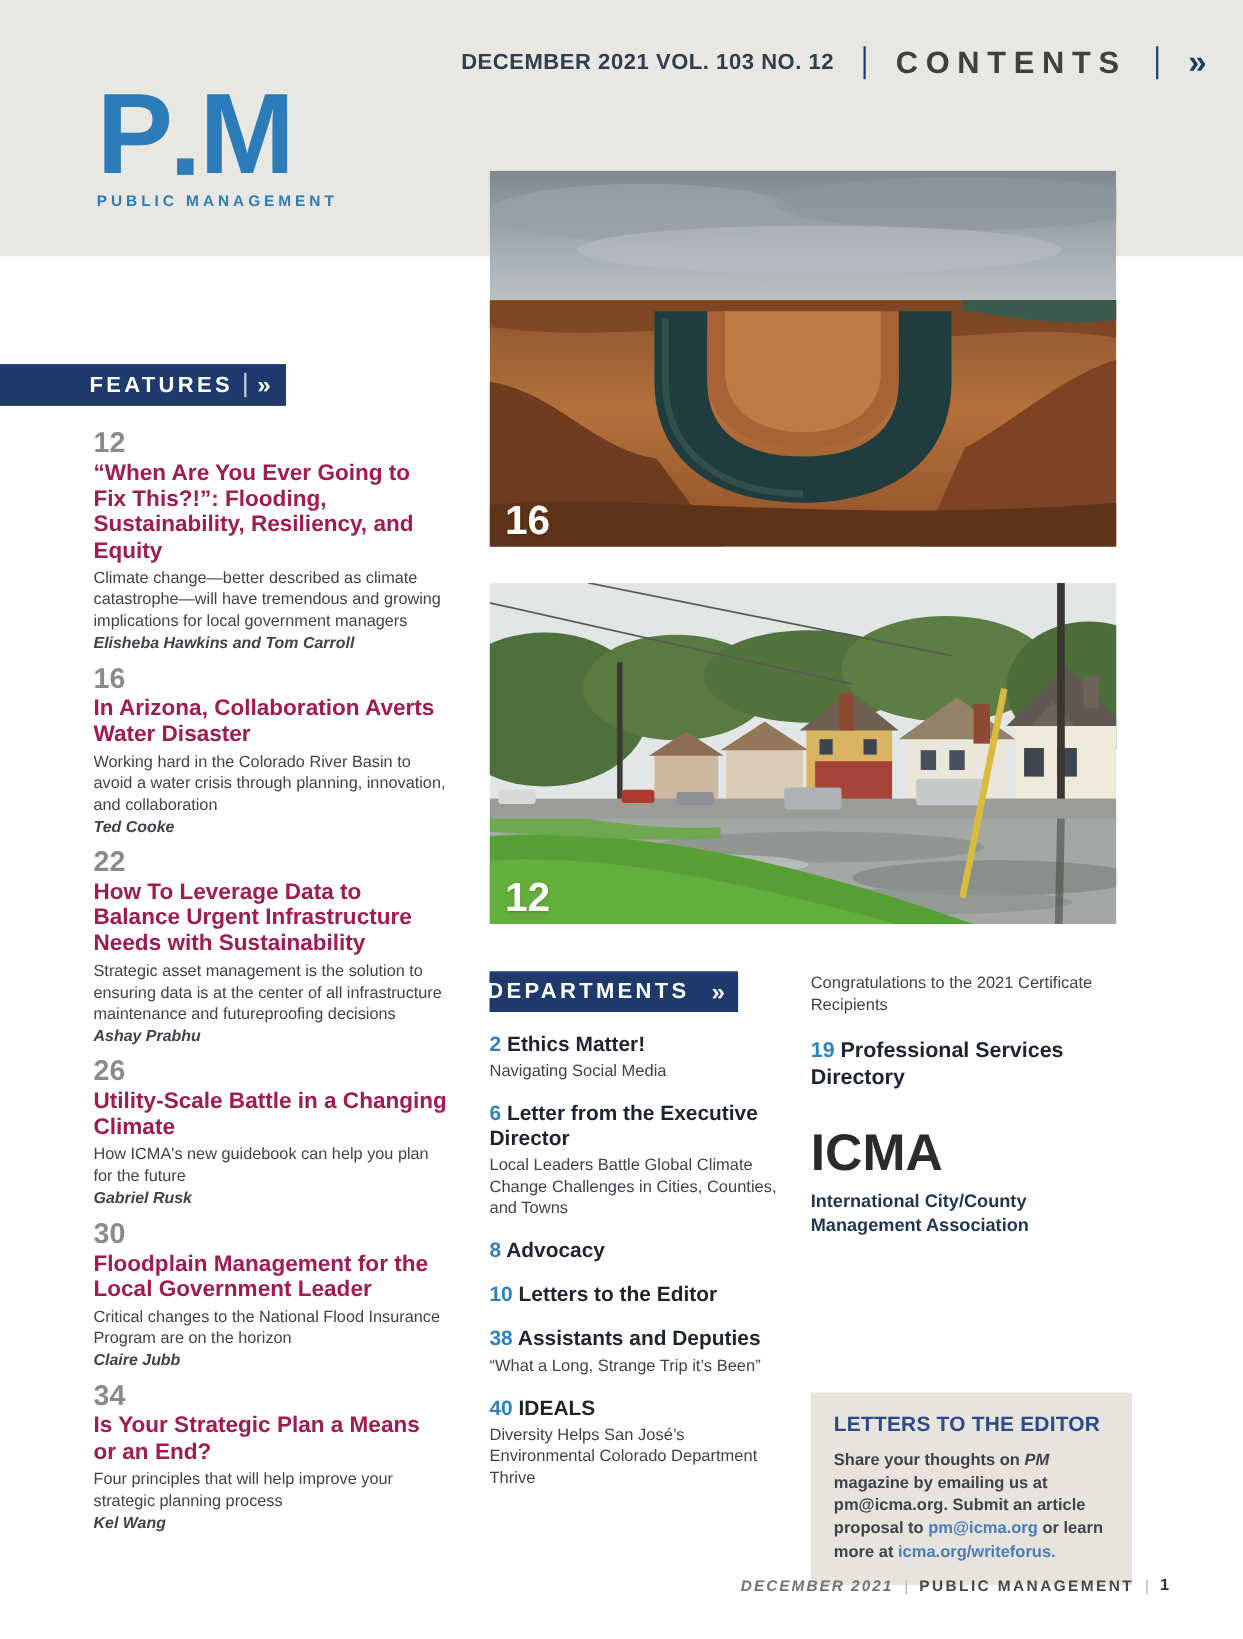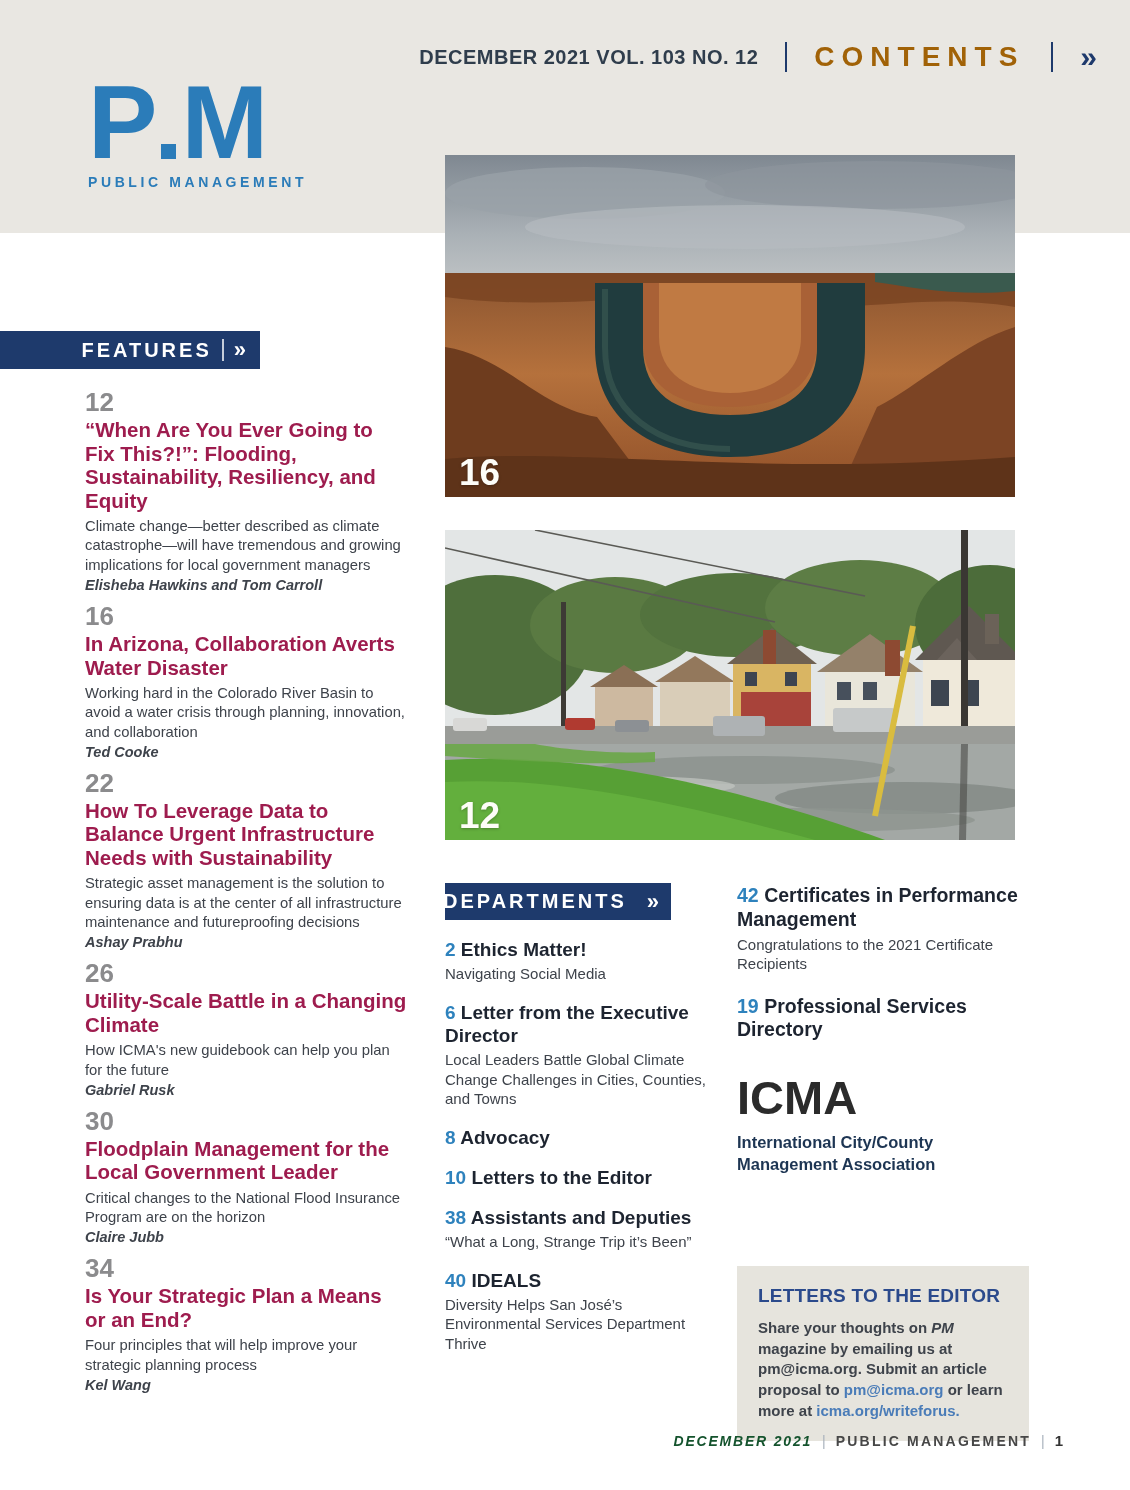--- a/index.html
+++ b/index.html
@@ -7,21 +7,21 @@
     position:relative;width:1130px;height:1490px;margin:0 auto;
     background:#ffffff;overflow:hidden;
     font-family:"Liberation Sans","DejaVu Sans",sans-serif;color:#3e434b;
   }
   .top-band{position:absolute;left:0;top:0;width:1130px;height:233px;background:#e9e7e2;}
 
   
   .masthead-row{position:absolute;top:36px;right:33px;height:42px;display:flex;align-items:center;gap:27px;}
   .issue-line{font-size:20px;font-weight:700;color:#2f3d4c;letter-spacing:.5px;}
   .mast-div{width:2px;height:30px;background:#1e3a6c;}
-  .contents-label{font-size:28px;font-weight:800;color:#a16207;letter-spacing:7px;}
+  .contents-label{font-size:28px;font-weight:800;color:#404040;letter-spacing:7px;}
   .mast-chevron{font-size:30px;font-weight:800;color:#1e3a6c;line-height:1;}
 
   .logo-block{position:absolute;left:88px;top:80px;}
   .pm-mark{display:flex;align-items:flex-end;color:#2b7cb9;font-weight:800;font-size:104px;line-height:.82;letter-spacing:-4px;}
   .pm-dot{width:15px;height:15px;background:#2b7cb9;margin:0 5px 6px 8px;}
   .pm-caption{margin-top:9px;font-size:14px;font-weight:700;color:#2b7cb9;letter-spacing:3.6px;}
 
   
   .sec-bar{position:absolute;background:#1e3a6c;display:flex;align-items:center;justify-content:flex-end;gap:10px;color:#fff;}
   .features-bar{left:0;top:331px;width:260px;height:38px;padding-right:14px;box-sizing:border-box;}
@@ -63,21 +63,21 @@
 
   
   .letters-box{position:absolute;left:737px;top:1266px;width:292px;box-sizing:border-box;background:#e6e4dd;padding:19px 21px 20px 21px;}
   .letters-title{font-size:19px;font-weight:800;color:#2b4a8c;margin:0 0 11px 0;letter-spacing:.2px;}
   .letters-text{font-size:15px;line-height:1.38;color:#3e434b;margin:0;font-weight:bold;}
   .pm-it{font-style:italic;}
   .blue-link{color:#4a7cb8;text-decoration:none;cursor:pointer;}
 
   
   .footer-row{position:absolute;top:1432px;right:67px;display:flex;align-items:center;gap:10px;}
-  .footer-date{font-size:14px;font-weight:800;font-style:italic;color:#14532d;letter-spacing:1.8px;}
+  .footer-date{font-size:14px;font-weight:800;font-style:italic;color:#737373;letter-spacing:1.8px;}
   .footer-div{color:#a9b2bc;font-size:14px;}
   .footer-mag{font-size:14px;font-weight:700;color:#474747;letter-spacing:2.2px;}
   .footer-page{font-size:15px;font-weight:800;color:#333;}
 </style>
 </head>
 <body>
 
 <div class="page">
 
   <div class="top-band"></div>
@@ -259,27 +259,26 @@
     <article class="dept">
       <h3 class="dept-title"><span class="dept-num">10</span> <span>Letters to the Editor</span></h3>
 
     </article>
     <article class="dept">
       <h3 class="dept-title"><span class="dept-num">38</span> <span>Assistants and Deputies</span></h3>
       <p class="dept-desc">“What a Long, Strange Trip it’s Been”</p>
     </article>
     <article class="dept">
       <h3 class="dept-title"><span class="dept-num">40</span> <span>IDEALS</span></h3>
-      <p class="dept-desc">Diversity Helps San José’s Environmental Services Department Thrive</p>
+      <p class="dept-desc">Diversity Helps San José’s Environmental Colorado Department Thrive</p>
     </article>
   </div>
 
   <div class="back-col">
     <article class="back">
-      <h3 class="dept-title"><span class="dept-num">42</span> <span>Certificates in Performance Management</span></h3>
       <p class="dept-desc">Congratulations to the 2021 Certificate Recipients</p>
     </article>
     <article class="back">
       <h3 class="dept-title"><span class="dept-num">19</span> <span>Professional Services Directory</span></h3>
 
     </article>
 
     <div class="icma-block">
       <div class="icma-wordmark">ICMA</div>
       <div class="icma-name">

